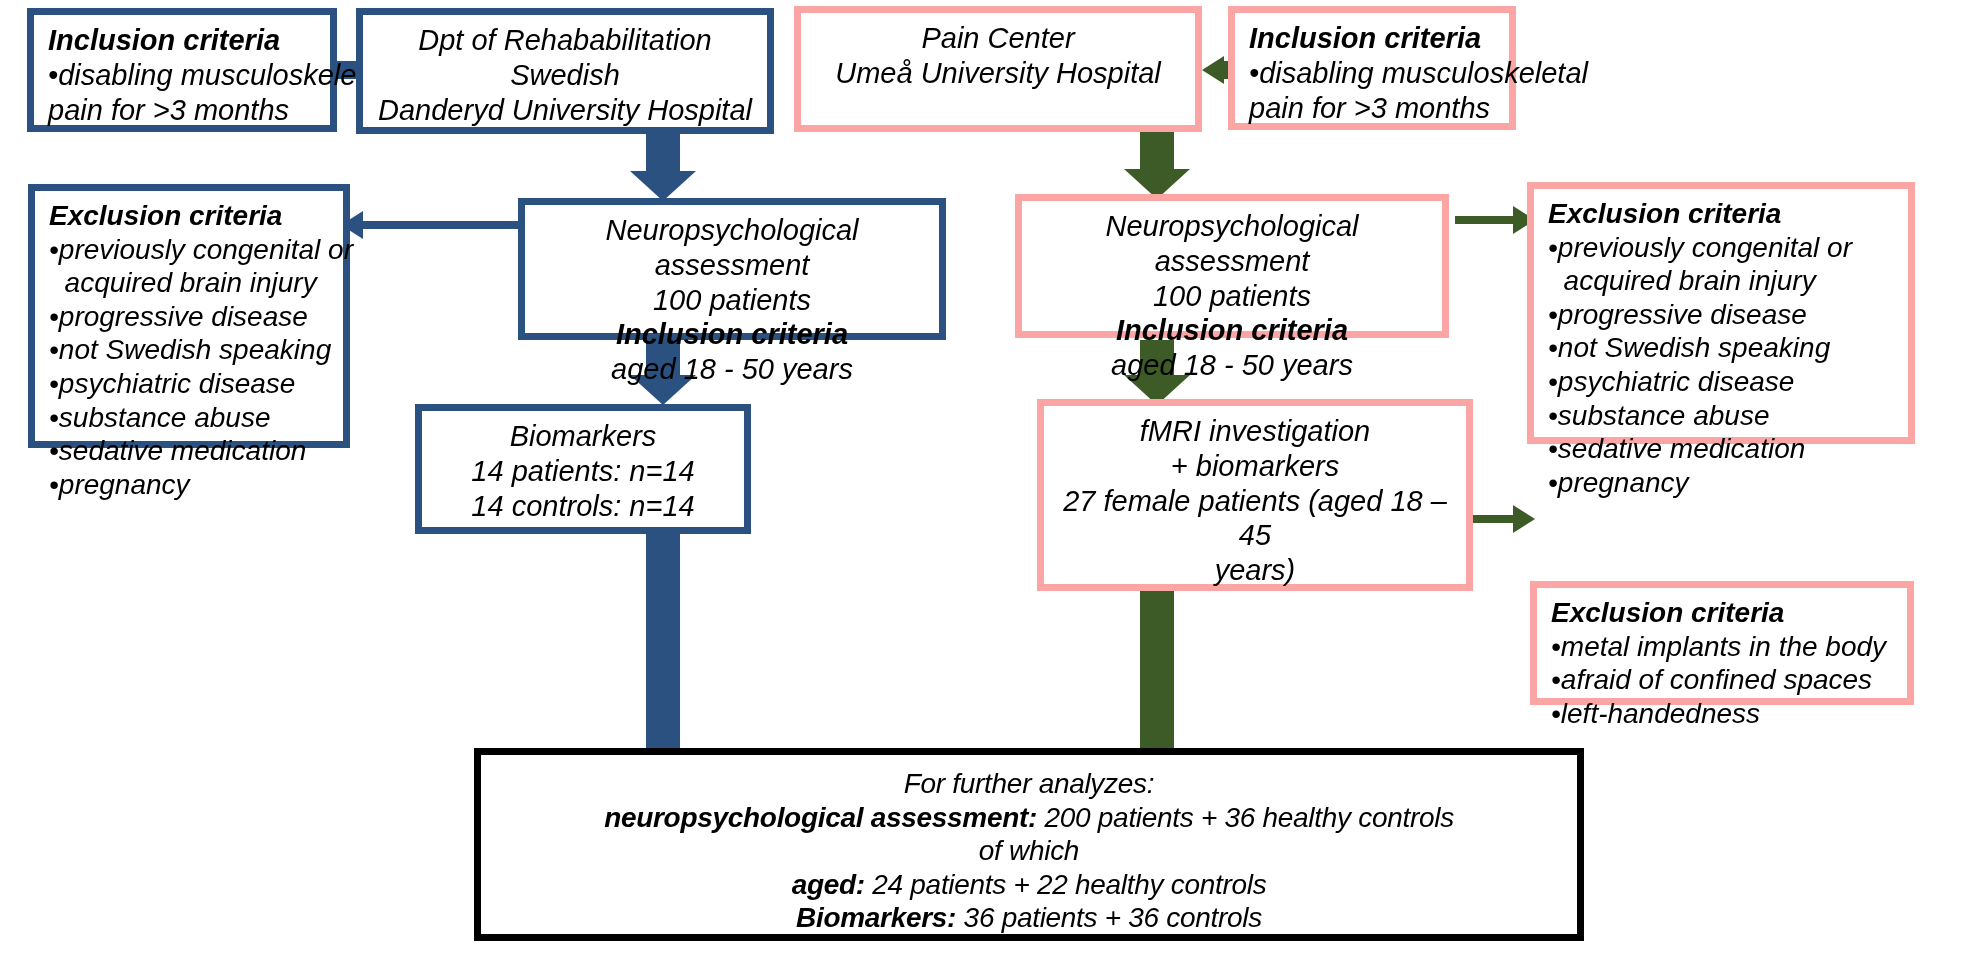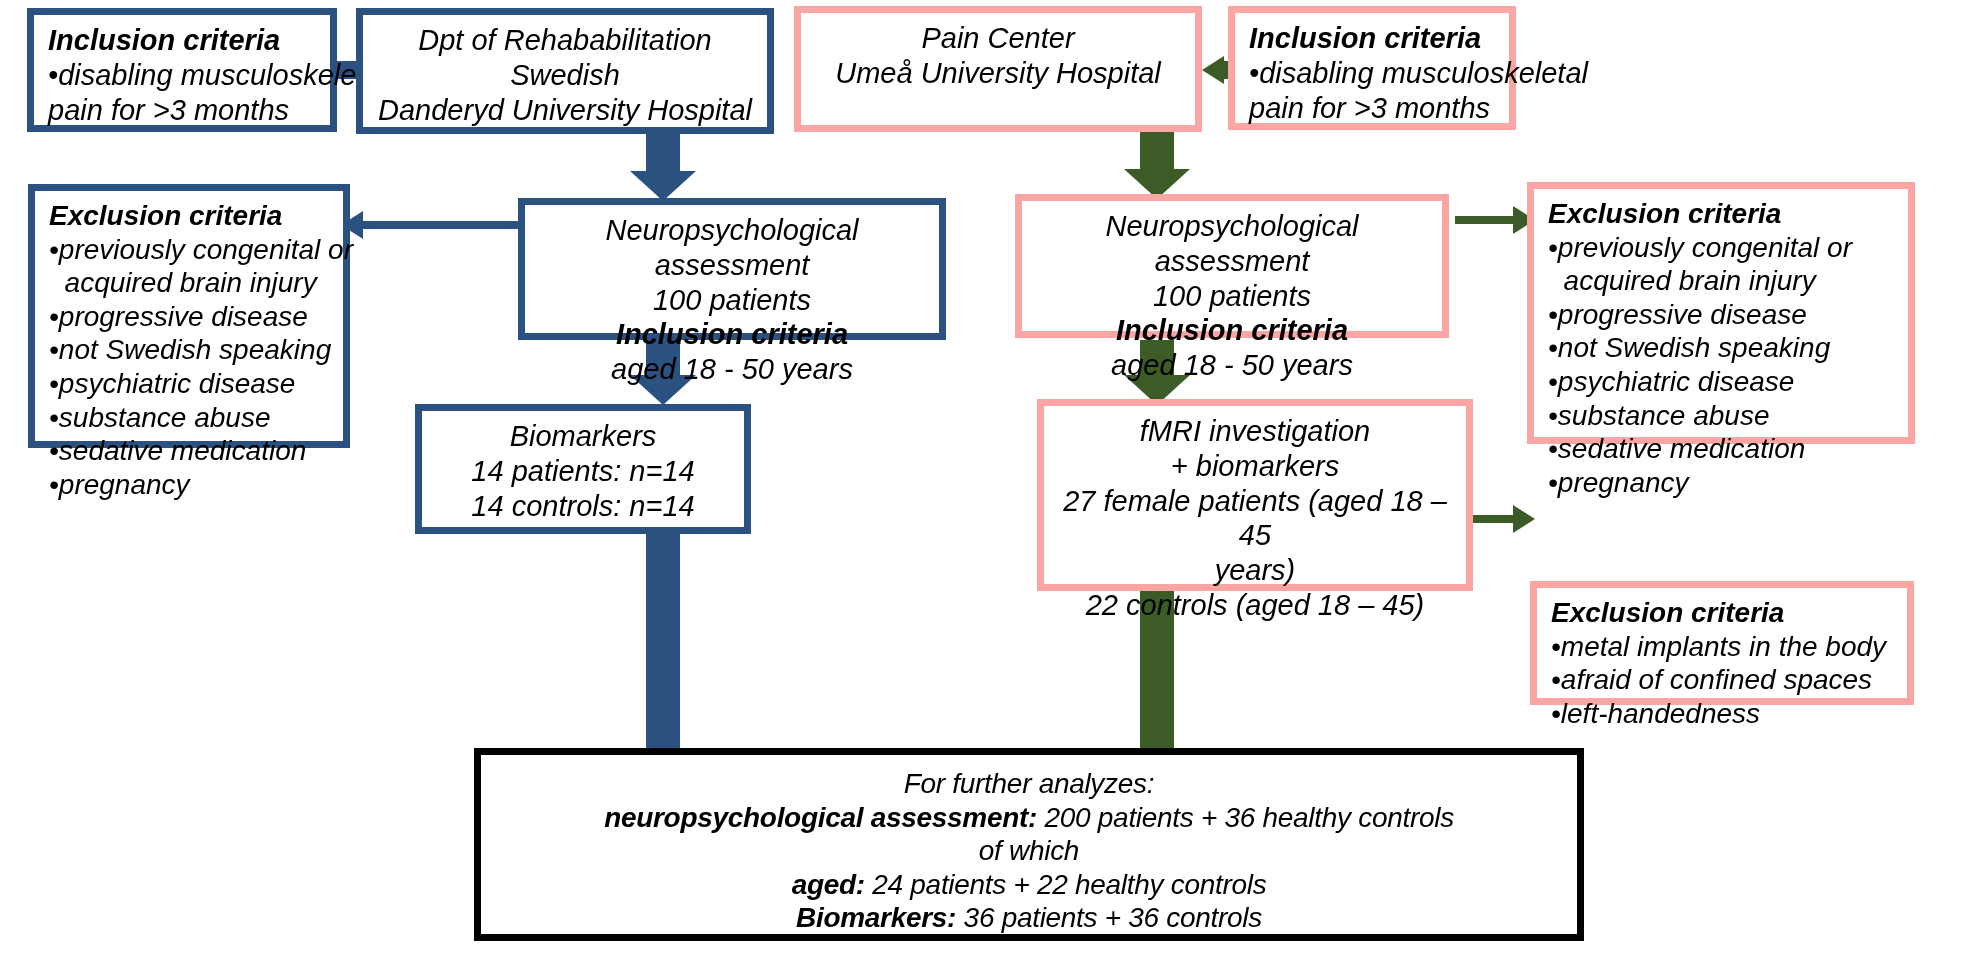--- a/index.html
+++ b/index.html
@@ -197,21 +197,20 @@
       <span class="ctr-line">14 controls: n=14</span>
     </div>
   </div>
 
   <div class="box box-green" style="left:1013px; top:399px; width:436px; height:192px;margin-left:24px;">
     <div class="inner center t29">
       <span class="ctr-line">fMRI investigation</span>
       <span class="ctr-line">+ biomarkers</span>
       <span class="ctr-line">27 female patients (aged 18 – 45</span>
       <span class="ctr-line">years)</span>
-      <span class="ctr-line">22 controls (aged 18 – 45)</span>
     </div>
   </div>
 
   <div class="box box-black summary" style="left:474px; top:748px; width:1110px; height:193px;">
     <div class="inner center" style="padding-top:12px;">
       <span class="ctr-line">For further analyzes:</span>
       <span class="ctr-line"><b>neuropsychological assessment:</b><span> 200 patients + 36 healthy controls</span></span>
       <span class="ctr-line">of which</span>
       <span class="ctr-line"><b>aged:</b><span> 24 patients + 22 healthy controls</span></span>
       <span class="ctr-line"><b>Biomarkers:</b><span> 36 patients + 36 controls</span></span>

